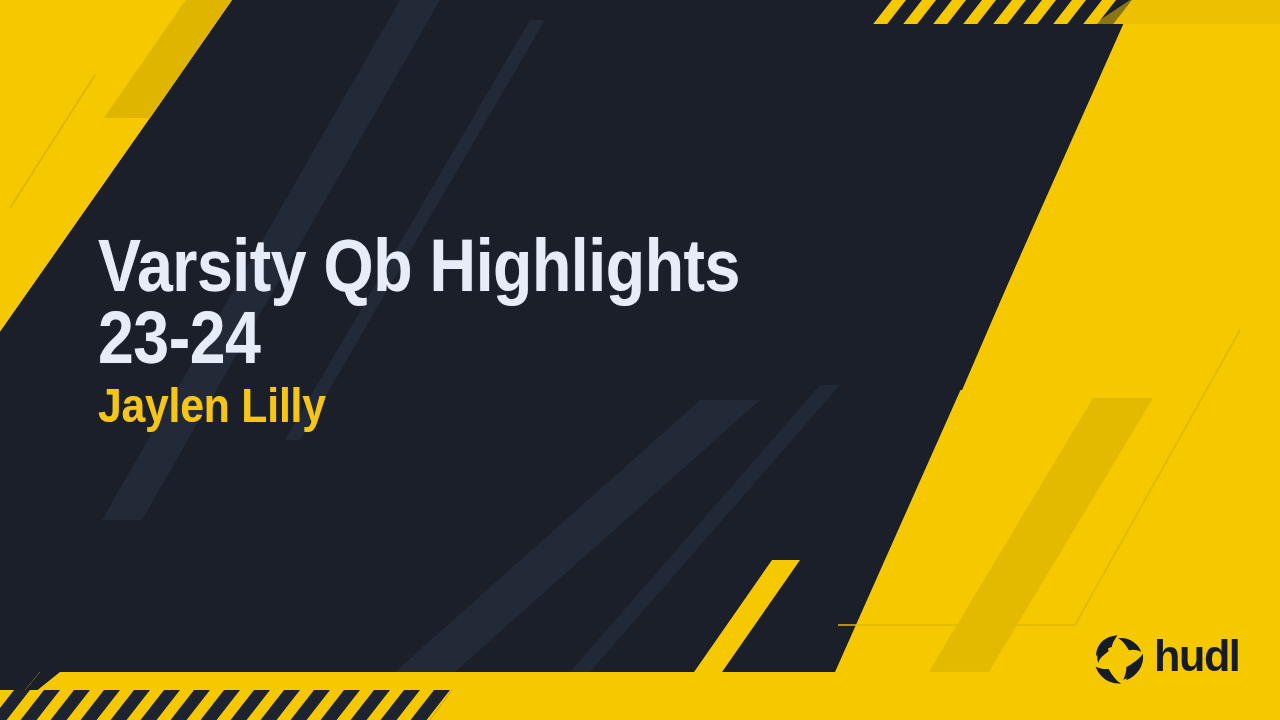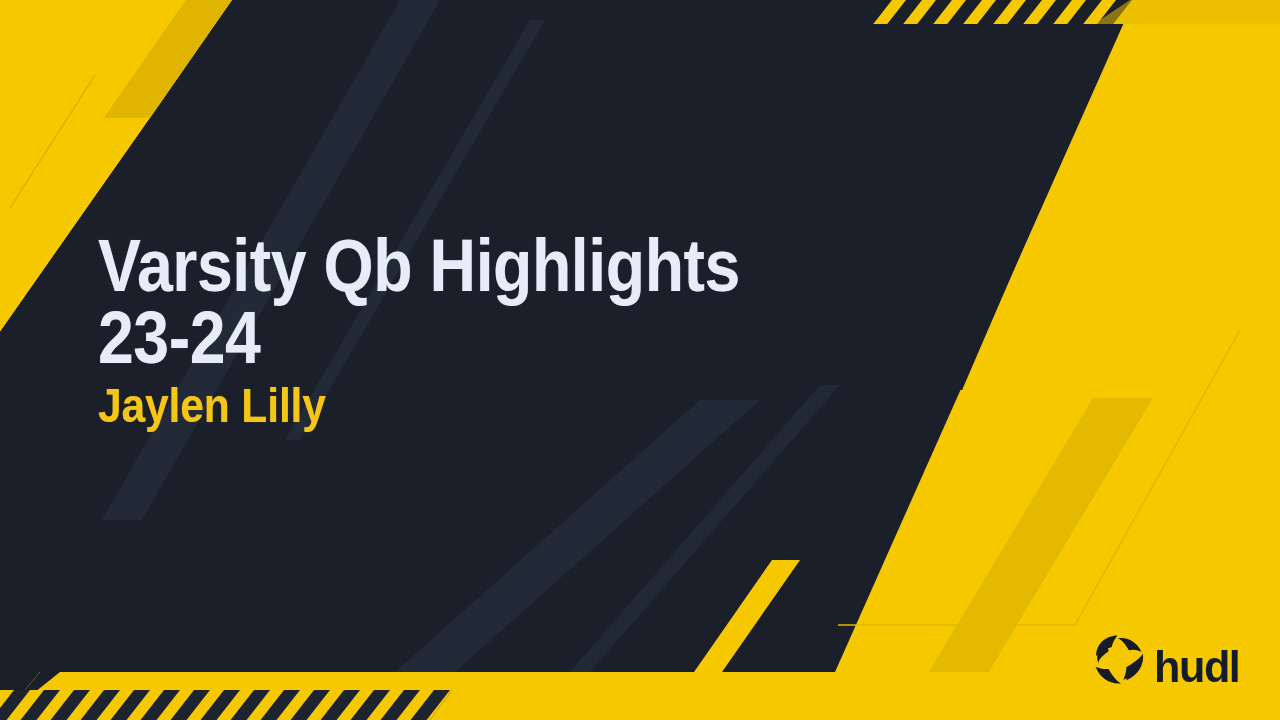--- a/index.html
+++ b/index.html
@@ -77,21 +77,21 @@
     transform-origin: left top;
     text-shadow: 0 0 1px rgba(245,197,24,0.4);
   }
 
   
   .logo {
     position: absolute;
     left: 1093px;
     top: 633px;
     display: flex;
-    align-items: flex-end;
+    align-items: flex-start;
     gap: 9px;
   }
   .logo-mark { display: block; }
   .logo-word {
     font-family: "Liberation Sans", sans-serif;
     font-weight: 700;
     font-size: 45px;
     line-height: 1;
     color: #151c28;
     letter-spacing: -1.5px;

